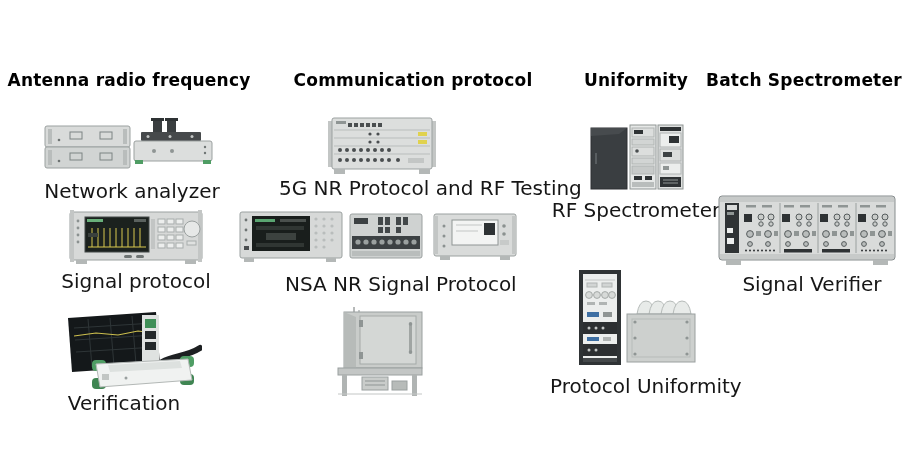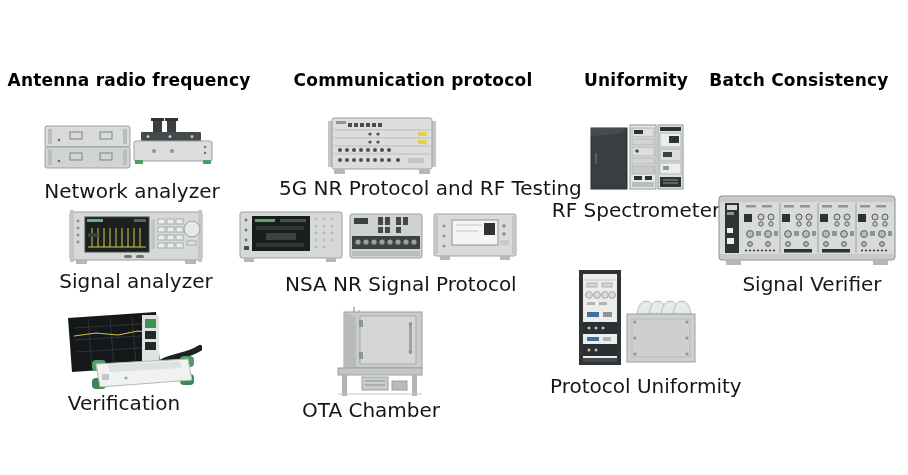--- a/index.html
+++ b/index.html
@@ -38,21 +38,21 @@
   .device svg { display: block; }
 </style>
 </head>
 <body>
 
 <div id="canvas">
 
   <div class="col-header" style="left:4px; top:70px; width:250px;">Antenna radio frequency</div>
   <div class="col-header" style="left:289px; top:70px; width:248px;">Communication protocol</div>
   <div class="col-header" style="left:577px; top:70px; width:111px;text-align:right;">Uniformity</div>
-  <div class="col-header" style="left:706px; top:70px; width:186px;">Batch Consistency</div>
+  <div class="col-header" style="left:706px; top:70px; width:186px;">Batch Spectrometer</div>
 
   <div class="device" style="left:42px; top:117px; width:175px; height:60px;">
     <svg width="175" height="60" viewBox="0 0 175 60">
       <rect x="3" y="9" width="85" height="21" rx="2" fill="#d9dbda" stroke="#9ba1a0"></rect>
       <rect x="3" y="30" width="85" height="21" rx="2" fill="#d1d4d3" stroke="#9ba1a0"></rect>
       <rect x="6" y="12" width="4" height="15" fill="#b9bdbc"></rect>
       <rect x="6" y="33" width="4" height="15" fill="#b9bdbc"></rect>
       <rect x="81" y="12" width="4" height="15" fill="#b9bdbc"></rect>
       <rect x="81" y="33" width="4" height="15" fill="#b9bdbc"></rect>
       <rect x="28" y="15" width="12" height="7" fill="none" stroke="#7d8483"></rect>
@@ -119,21 +119,21 @@
       <rect x="108" y="36" width="7" height="5" fill="#eceeed" stroke="#a8adac"></rect>
       <circle cx="124" cy="22" r="8" fill="#e6e8e7" stroke="#9ba1a0"></circle>
       <rect x="119" y="34" width="9" height="4" fill="#dfe1e0" stroke="#a8adac"></rect>
       <rect x="56" y="48" width="8" height="3" rx="1.5" fill="#6e7473"></rect>
       <rect x="68" y="48" width="8" height="3" rx="1.5" fill="#6e7473"></rect>
       <rect x="8" y="53" width="11" height="4" fill="#b4b8b7"></rect>
       <rect x="117" y="53" width="11" height="4" fill="#b4b8b7"></rect>
     </svg>
   </div>
 
-  <div class="item-label" style="left:46px; top:269px; width:180px;">Signal analyzer</div>
+  <div class="item-label" style="left:46px; top:269px; width:180px;">Signal protocol</div>
 
   <div class="device" style="left:66px; top:310px; width:136px; height:82px;">
     <svg width="136" height="82" viewBox="0 0 136 82">
       <polygon points="2,8 90,2 94,56 6,62" fill="#14181a"></polygon>
       <polyline points="8,18 88,13" stroke="#2e3537" fill="none"></polyline>
       <polyline points="9,30 89,25" stroke="#2e3537" fill="none"></polyline>
       <polyline points="10,42 90,37" stroke="#2e3537" fill="none"></polyline>
       <polyline points="22,9 26,57" stroke="#2e3537" fill="none"></polyline>
       <polyline points="44,8 48,56" stroke="#2e3537" fill="none"></polyline>
       <polyline points="66,6 70,54" stroke="#2e3537" fill="none"></polyline>
@@ -290,21 +290,20 @@
       <rect x="10" y="69" width="5" height="21" fill="#b0b4b3"></rect>
       <rect x="80" y="69" width="5" height="21" fill="#b0b4b3"></rect>
       <rect x="30" y="71" width="26" height="13" fill="#c9ccca" stroke="#9aa09f"></rect>
       <line x1="33" y1="75" x2="53" y2="75" stroke="#8f9594"></line>
       <line x1="33" y1="79" x2="53" y2="79" stroke="#8f9594"></line>
       <rect x="60" y="75" width="15" height="9" fill="#b7bbb9" stroke="#9aa09f"></rect>
       <line x1="6" y1="88" x2="90" y2="88" stroke="#c3c6c5"></line>
     </svg>
   </div>
 
-  <div class="item-label" style="left:281px; top:398px; width:180px;">OTA Chamber</div>
 
   <div class="device" style="left:589px; top:122px; width:96px; height:72px;">
     <svg width="96" height="72" viewBox="0 0 96 72">
       <rect x="2" y="6" width="36" height="61" fill="#3a3e41" stroke="#2c2f32"></rect>
       <polygon points="2,6 38,6 30,12 2,14" fill="#474b4e"></polygon>
       <rect x="6" y="31" width="2" height="11" fill="#585d60"></rect>
       <rect x="41" y="3" width="26" height="64" fill="#e6e8e7" stroke="#8f9594"></rect>
       <rect x="43" y="6" width="22" height="9" fill="#dcdedd" stroke="#b0b4b3"></rect>
       <rect x="45" y="8" width="9" height="4" fill="#2e3234"></rect>
       <rect x="43" y="17" width="22" height="6" fill="#d2d5d4" stroke="#b0b4b3"></rect>

